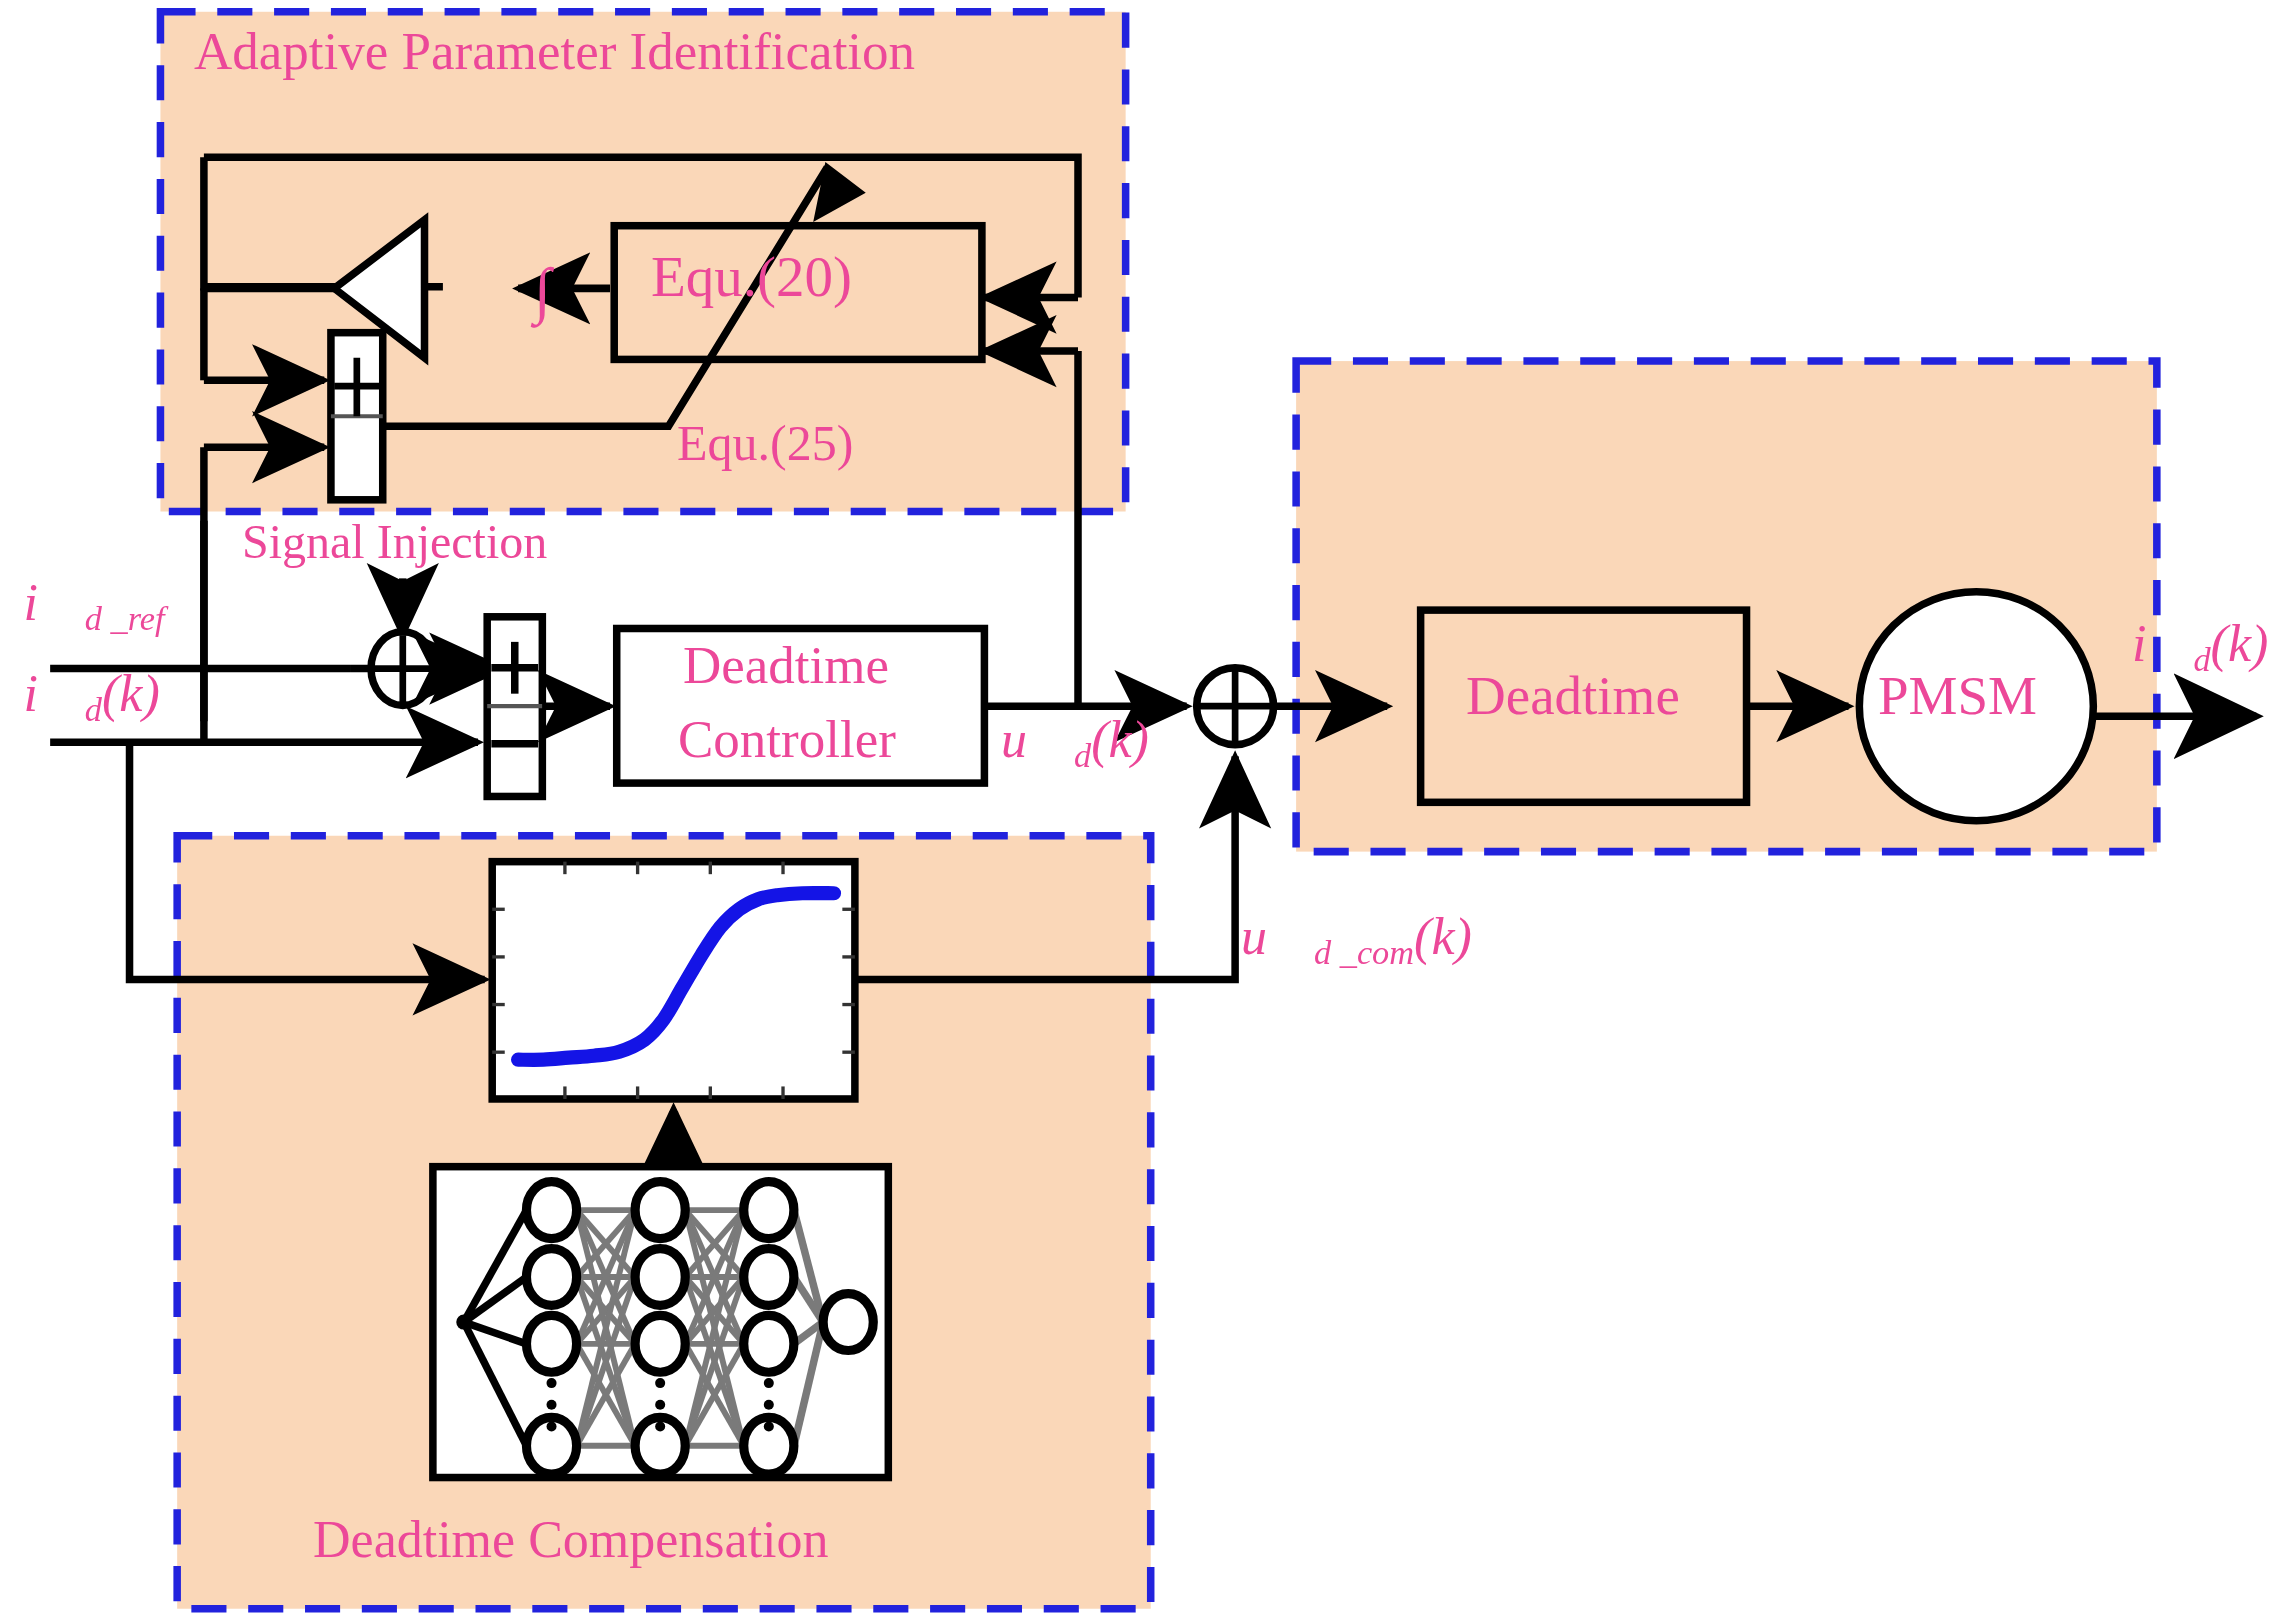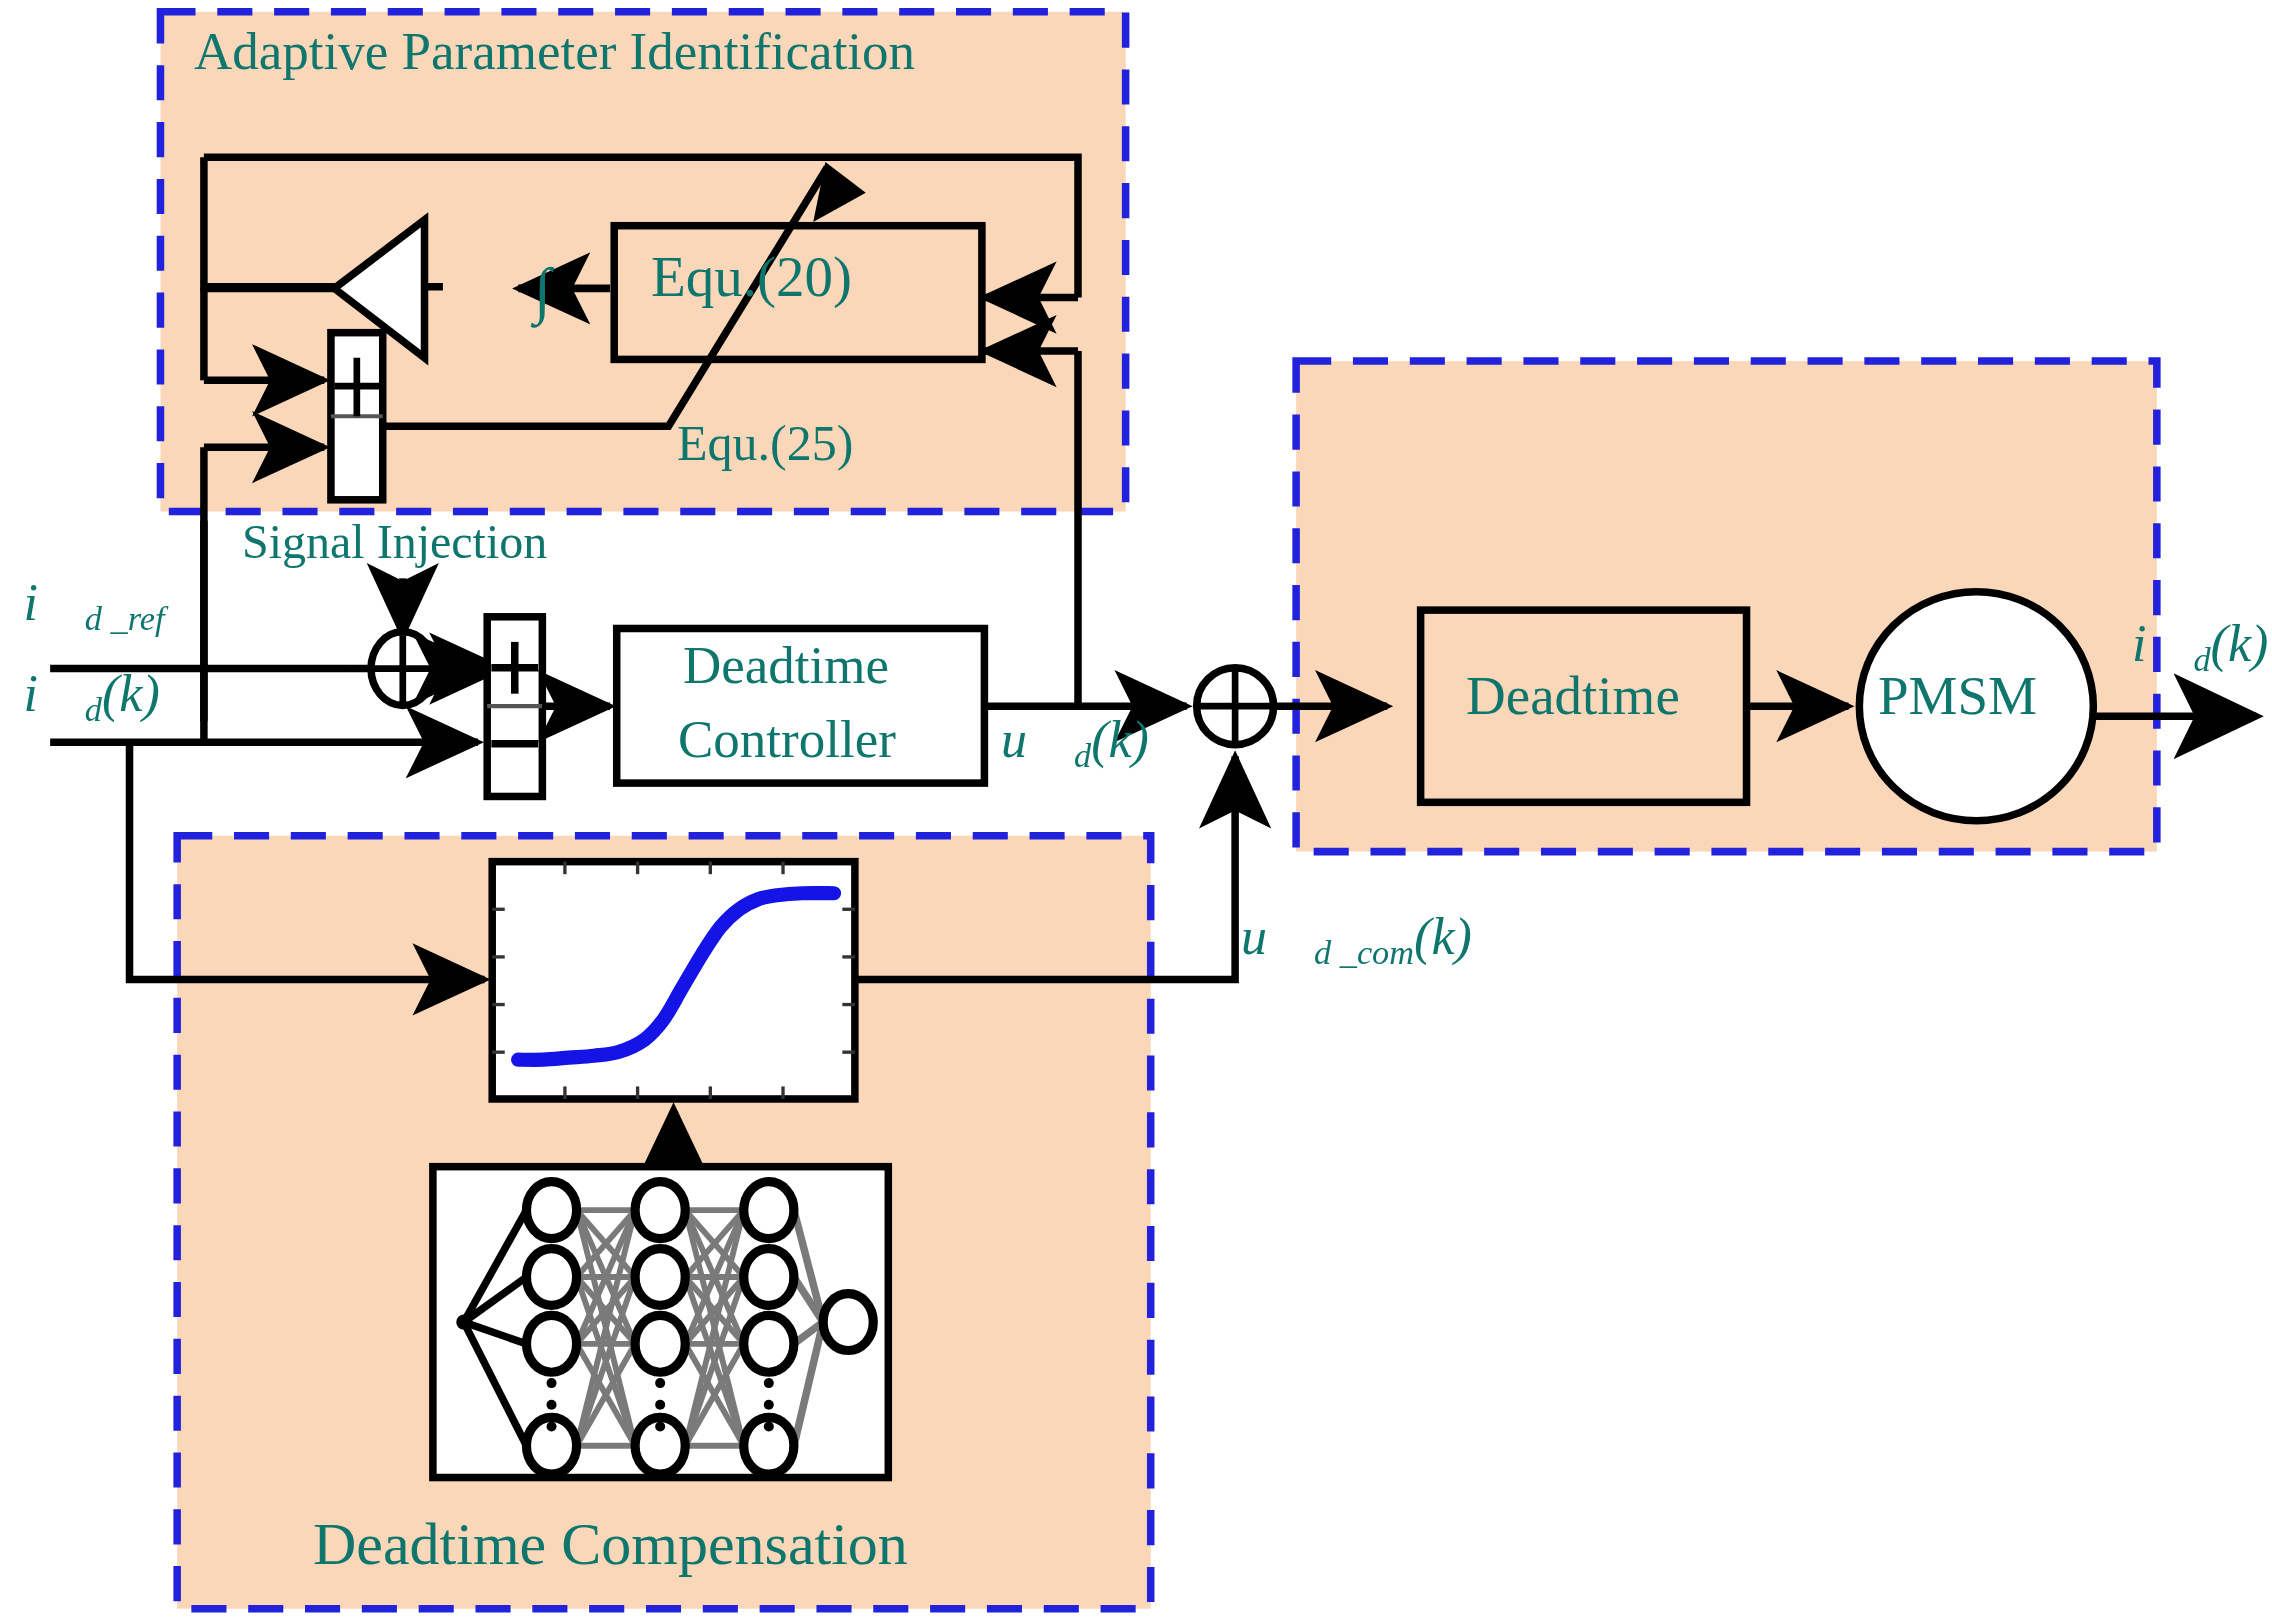--- a/index.html
+++ b/index.html
@@ -1,20 +1,20 @@
 <!DOCTYPE html>
 <html style="font-size:13.4px"><head>
 <meta charset="utf-8">
 <style>
   html,body{margin:0;padding:0;background:#ffffff;}
   body{width:2273px;height:1618px;position:relative;overflow:hidden;
        font-family:"Liberation Serif","DejaVu Serif",serif;}
   #stage{position:absolute;left:0;top:0;width:2273px;height:1618px;}
   svg#diagram{position:absolute;left:0;top:0;width:2273px;height:1618px;display:block;}
-  .lbl{position:absolute;color:#0f766e;white-space:nowrap;line-height:1;}
+  .lbl{position:absolute;color:#ec4899;white-space:nowrap;line-height:1;}
   .serif{font-family:"Liberation Serif","DejaVu Serif",serif;}
   .ital{font-style:italic;}
   .sub{font-size:0.66em;vertical-align:-0.28em;font-style:italic;margin-left:47px;}
 </style>
 </head>
 <body>
 
 <div id="stage">
 
 <svg id="diagram" viewBox="0 0 2720 1936">
@@ -234,21 +234,21 @@
         <circle cx="920" cy="1681" r="6" fill="#000"></circle>
         <circle cx="920" cy="1707" r="6" fill="#000"></circle>
         <ellipse cx="1015" cy="1582" rx="30" ry="34" fill="#ffffff" stroke="#000" stroke-width="11"></ellipse>
       </g>
 
 </svg>
 
 <div class="lbl serif" style="left:194px;top:25px;font-size:53px;">Adaptive Parameter Identification</div>
 
 
-<div class="lbl serif" style="left:313px;top:1514px;font-size:60px;font-family:Liberation Serif, serif;">Deadtime Compensation</div>
+<div class="lbl serif" style="left:313px;top:1514px;font-size:52px;font-family:Liberation Serif, serif;">Deadtime Compensation</div>
 
 <div class="lbl serif" style="left:651px;top:248px;font-size:57px;">Equ.(20)</div>
 
 <div class="lbl serif" style="left:677px;top:418px;font-size:50px;">Equ.(25)</div>
 
 <div class="lbl serif ital" style="left:534px;top:259px;font-size:62px;">∫</div>
 
 <div class="lbl serif" style="left:242px;top:518px;font-size:48px;">Signal Injection</div>
 
 <div class="lbl serif" style="left:683px;top:639px;font-size:53px;">Deadtime</div>

